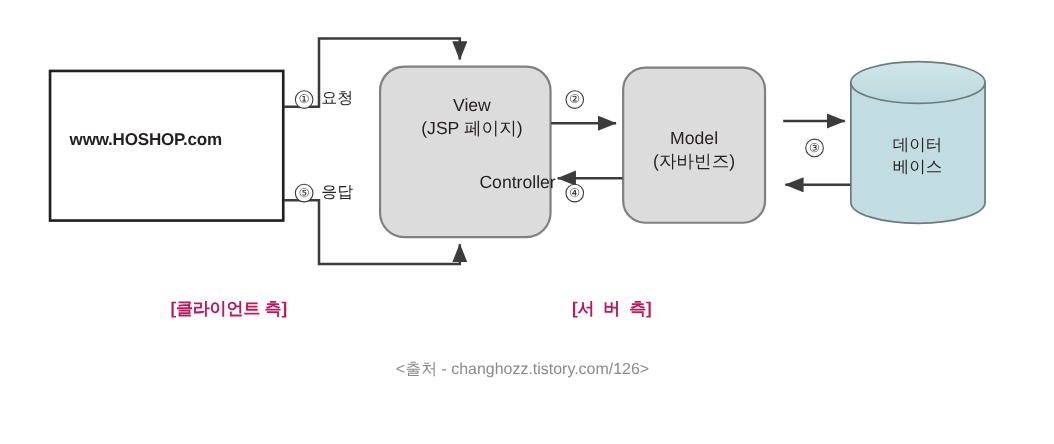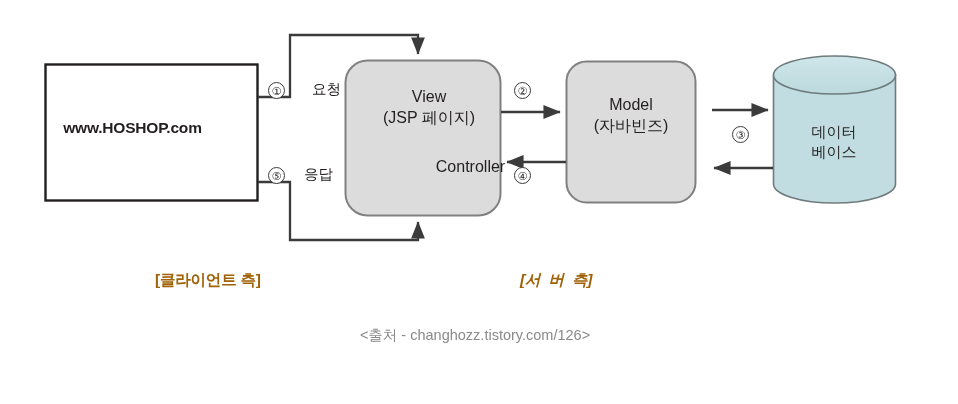--- a/index.html
+++ b/index.html
@@ -55,21 +55,21 @@
     left: 345px;
     top: 156px;
     width: 155px;
     font-size: 16px;
     margin-left: 48px;
   }
 
   
   #model-label {
     left: 566px;
-    top: 94px;
+    top: 116px;
     width: 130px;
     font-size: 16px;
   }
 
   
   #db-label {
     left: 773px;
     top: 122px;
     width: 122px;
     font-size: 15px;
@@ -89,39 +89,39 @@
     background: #ffffff;
     box-sizing: border-box;
   }
   .step-text {
     position: absolute;
     font-size: 14.5px;
     color: #231f20;
     white-space: pre;
   }
   #step1-num { left: 268px; top: 82px; }
-  #step1-text { left: 292px; top: 80px; margin-left: 20px; }
+  #step1-text { left: 292px; top: 80px; }
   #step5-num { left: 268px; top: 167px; }
-  #step5-text { left: 292px; top: 165px; margin-left: 12px; }
+  #step5-text { left: 292px; top: 165px; }
   #step2-num { left: 514px; top: 82px; }
   #step4-num { left: 514px; top: 167px; }
   #step3-num { left: 732px; top: 126px; }
 
   
   .section-caption {
     position: absolute;
     font-size: 15.5px;
     font-weight: bold;
-    color: #a16207;
+    color: #be185d;
     white-space: pre;
     letter-spacing: -0.2px;
     padding-left: 23px;
   }
   #caption-client { left: 132px; top: 270px; }
-  #caption-server { left: 497px; top: 270px; font-style: italic; }
+  #caption-server { left: 497px; top: 270px; }
 
   
   #source-credit {
     position: absolute;
     left: 0;
     top: 326px;
     width: 950px;
     text-align: center;
     font-size: 14.5px;
     color: #8a8a8a;

